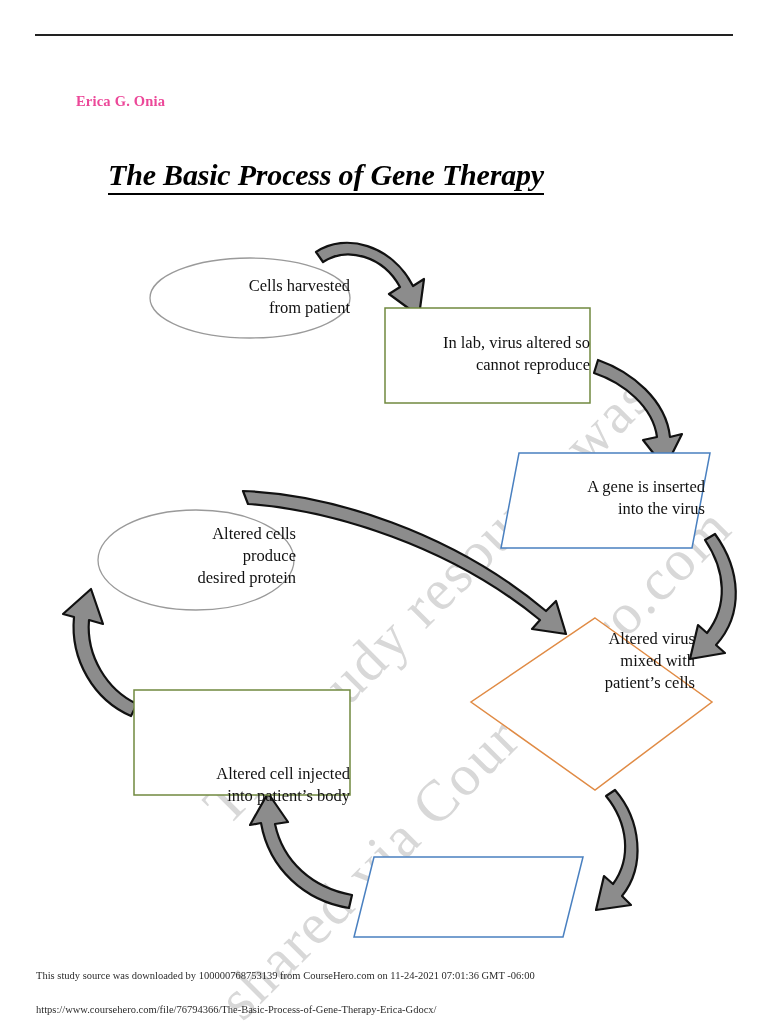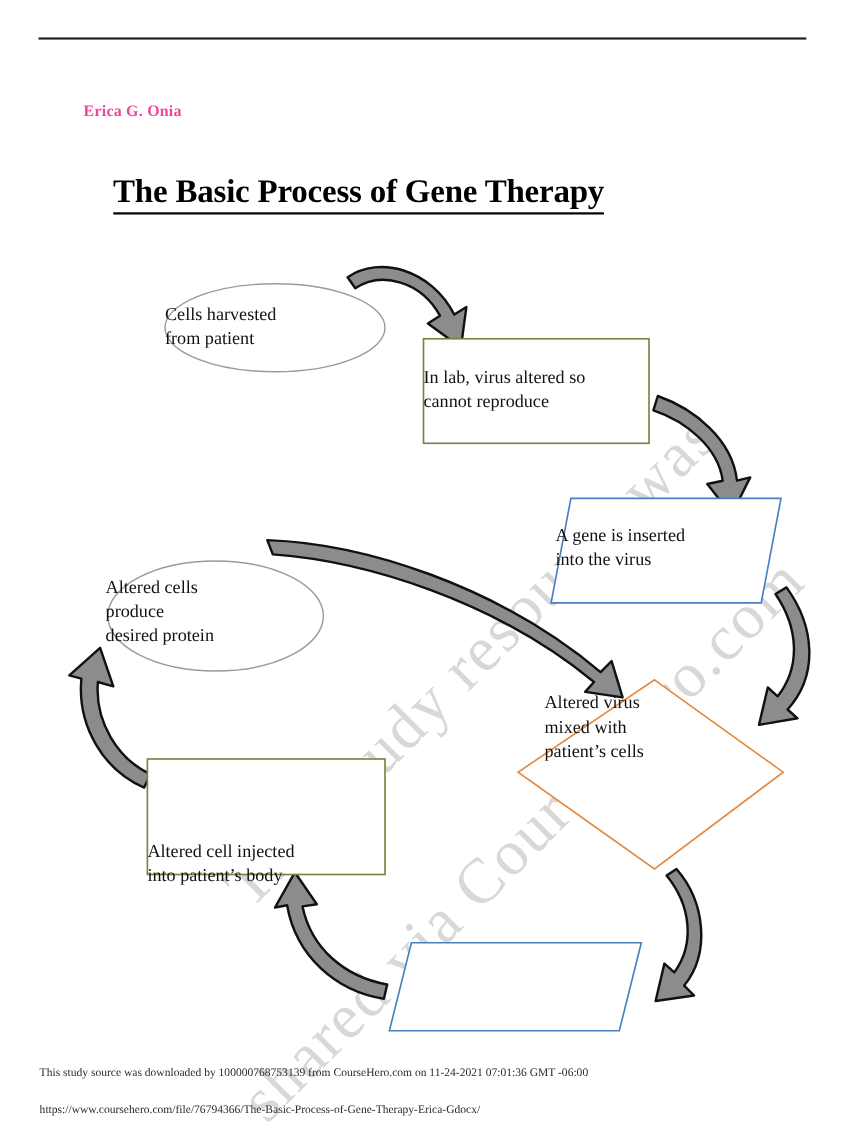--- a/index.html
+++ b/index.html
@@ -48,20 +48,21 @@
   .title {
     position: absolute;
     left: 0;
     top: 158px;
     width: 652px;
     text-align: center;
     font-size: 30px;
     font-weight: bold;
     color: #000000;
     letter-spacing: -0.2px;
+    font-style: italic;
   }
   .title span {
     border-bottom: 2.5px solid #000000;
     padding-bottom: 2px;
   }
 
   
   .diagram {
     position: absolute;
     left: 0;
@@ -94,21 +95,21 @@
     transform: rotate(-45deg);
   }
   .wm2 {
     left: 205px; top: 985px;
     transform: rotate(-45deg);
   }
 
   
   .node-label {
     position: absolute;
-    text-align: left;
+    text-align: right;
     font-size: 16.5px;
     line-height: 1.32;
     color: #111111;
     white-space: pre-line;
   }
 
   
   .footer-note {
     position: absolute;
     left: 36px;

